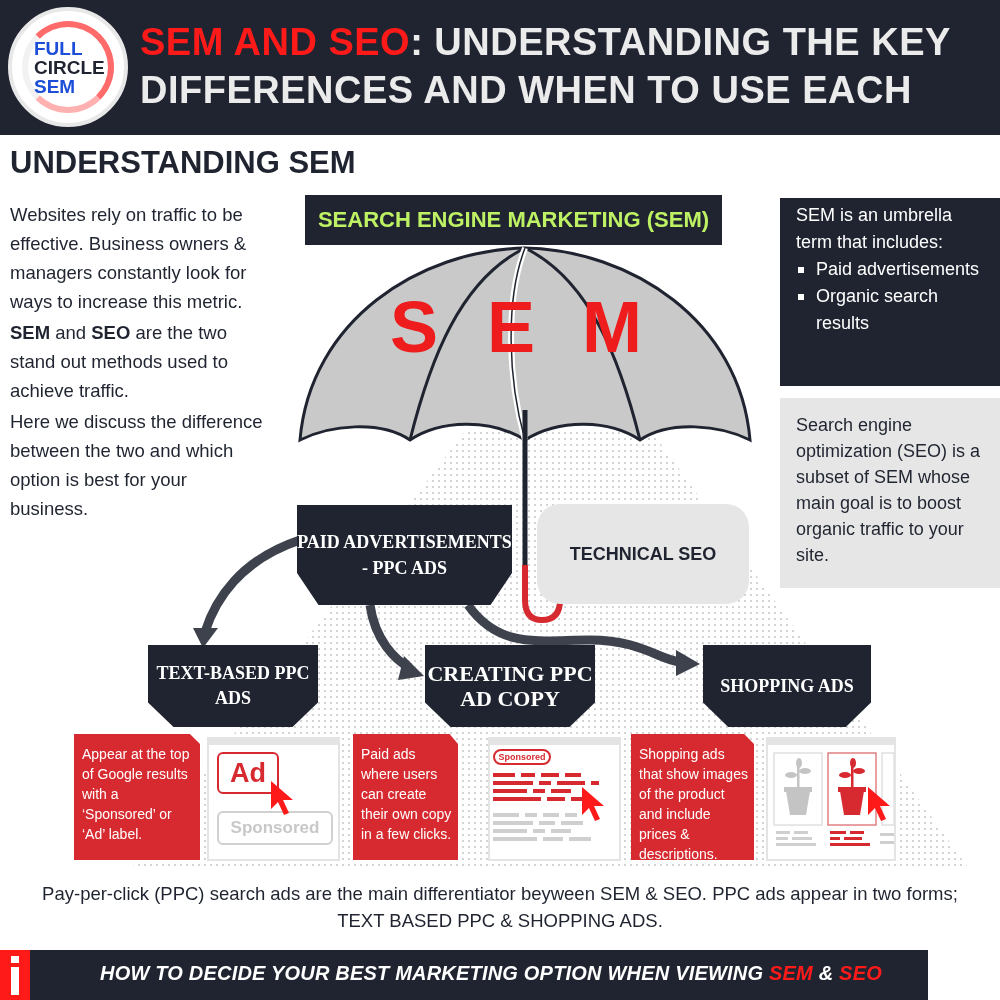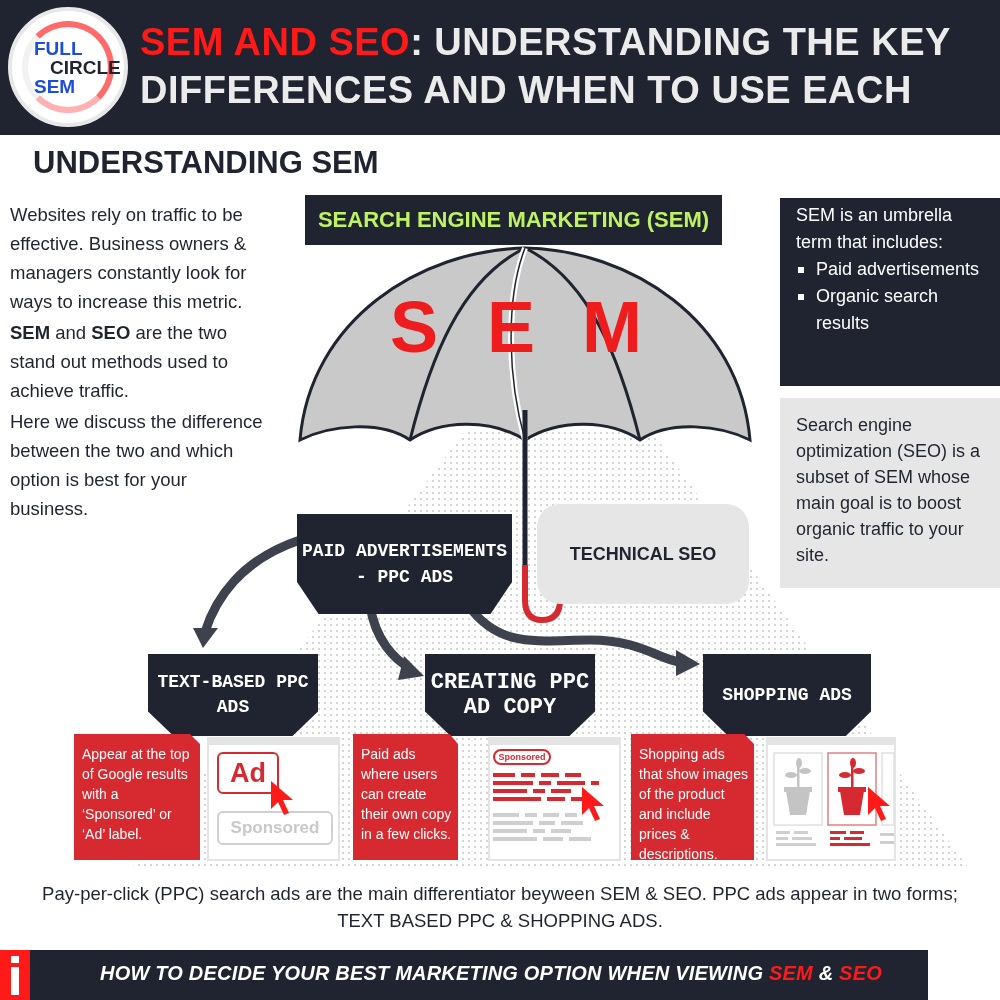--- a/index.html
+++ b/index.html
@@ -2,36 +2,36 @@
 <html><head>
 <meta charset="utf-8">
 <style>
   * { box-sizing: border-box; margin: 0; padding: 0; }
   body { width: 1000px; height: 1000px; background: #ffffff; font-family: "DejaVu Sans", sans-serif; position: relative; overflow: hidden; color: #1f2430; }
   .header { position: absolute; left: 0; top: 0; width: 1000px; height: 135px; background: #1f2430; }
   .logo { position: absolute; left: 8px; top: 7px; width: 120px; height: 120px; border-radius: 50%; background: #fff; border: 4px solid #e8e8e8; }
   .logo-ring { position: absolute; left: 10px; top: 10px; width: 92px; height: 92px; border-radius: 50%; border: 6px solid #ff6b6b; border-left-color: #f2f2f2; border-bottom-color: #ffb0b0; }
   .logo-text { position: absolute; left: 22px; top: 28px; font-weight: bold; font-size: 19px; line-height: 19px; font-family: "Liberation Sans", sans-serif; }
   .logo-text .r { color: #1d4ed8; display: block; }
-  .logo-text .d { color: #1f2430; display: block; margin-left: 16px; }
+  .logo-text .d { color: #1f2430; display: block; }
   .title { position: absolute; left: 140px; top: 18px; width: 850px; font-family: "Liberation Sans", sans-serif; font-weight: bold; font-size: 38px; line-height: 48px; color: #ebebeb; letter-spacing: 0.5px; }
   .title .accent { color: #ff1a1a; }
-  .sec-title { position: absolute; left: 10px; top: 145px; font-family: "Liberation Sans", sans-serif; font-weight: bold; font-size: 31px; color: #1f2430; margin-left: 23px; }
+  .sec-title { position: absolute; left: 10px; top: 145px; font-family: "Liberation Sans", sans-serif; font-weight: bold; font-size: 31px; color: #1f2430; }
   .intro { position: absolute; left: 10px; top: 200px; width: 260px; font-size: 18.5px; line-height: 29px; color: #1f2430; font-family: "Liberation Sans", sans-serif; }
   .intro p { margin-bottom: 2px; }
   .intro b { font-weight: bold; }
   .dots { position: absolute; left: 130px; top: 430px; width: 840px; height: 440px; background-image: radial-gradient(#cfcfcf 1px, transparent 1.2px); background-size: 6px 6px; clip-path: polygon(40% 0, 62% 0, 100% 100%, 0 100%); opacity: 0.9; }
   .sem-banner { position: absolute; left: 305px; top: 195px; width: 417px; height: 50px; background: #1f2430; color: #bef264; font-family: "Liberation Sans", sans-serif; font-weight: bold; font-size: 22px; display: flex; align-items: center; justify-content: center; }
   .umbrella { position: absolute; left: 280px; top: 240px; width: 490px; height: 390px; }
   .side-dark { position: absolute; left: 780px; top: 198px; width: 220px; height: 188px; background: #1f2430; color: #fff; padding: 4px 16px; font-size: 18px; line-height: 27px; font-family: "Liberation Sans", sans-serif; }
   .side-dark ul { list-style: none; }
   .side-dark li { padding-left: 20px; position: relative; }
   .side-dark li::before { content: ""; position: absolute; left: 2px; top: 11px; width: 6px; height: 6px; background: #fff; }
   .side-light { position: absolute; left: 780px; top: 398px; width: 220px; height: 190px; background: #e6e6e6; color: #1f2430; padding: 14px 16px; font-size: 18px; line-height: 26px; font-family: "Liberation Sans", sans-serif; }
-  .node { position: absolute; background: #1f2430; color: #fff; font-family: Liberation Mono, monospace; font-weight: bold; text-align: center; display: flex; align-items: center; justify-content: center; clip-path: polygon(0 0, 100% 0, 100% 70%, 85% 100%, 15% 100%, 0 70%); margin-top: 9px; }
+  .node { position: absolute; background: #1f2430; color: #fff; font-family: Liberation Serif, serif; font-weight: bold; text-align: center; display: flex; align-items: center; justify-content: center; clip-path: polygon(0 0, 100% 0, 100% 70%, 85% 100%, 15% 100%, 0 70%); }
   .node-paid { left: 297px; top: 505px; width: 215px; height: 100px; font-size: 18px; line-height: 26px; clip-path: polygon(0 0, 100% 0, 100% 68%, 90% 100%, 10% 100%, 0 68%); }
   .node-tech { position: absolute; left: 537px; top: 504px; width: 212px; height: 100px; background: #e6e6e6; color: #1f2430; font-family: "Liberation Sans", sans-serif; font-weight: bold; font-size: 18px; line-height: 26px; display: flex; align-items: center; justify-content: center; text-align: center; border-radius: 23px; }
   .node-a { left: 148px; top: 645px; width: 170px; height: 82px; font-size: 18px; line-height: 25px; }
   .node-b { left: 425px; top: 645px; width: 170px; height: 82px; font-size: 22px; line-height: 25px; }
   .node-c { left: 703px; top: 645px; width: 168px; height: 82px; font-size: 18px; line-height: 25px; }
   .arrows { position: absolute; left: 0; top: 0; width: 1000px; height: 1000px; pointer-events: none; }
   .redcard { position: absolute; background: #d62a30; color: #fff; font-family: "Liberation Sans", sans-serif; font-size: 14px; line-height: 20px; padding: 10px 6px 6px 8px; clip-path: polygon(0 0, 92% 0, 100% 8%, 100% 100%, 0 100%); }
   .rc1 { left: 74px; top: 734px; width: 126px; height: 126px; }
   .rc2 { left: 353px; top: 734px; width: 105px; height: 126px; }
   .rc3 { left: 631px; top: 734px; width: 123px; height: 126px; }

